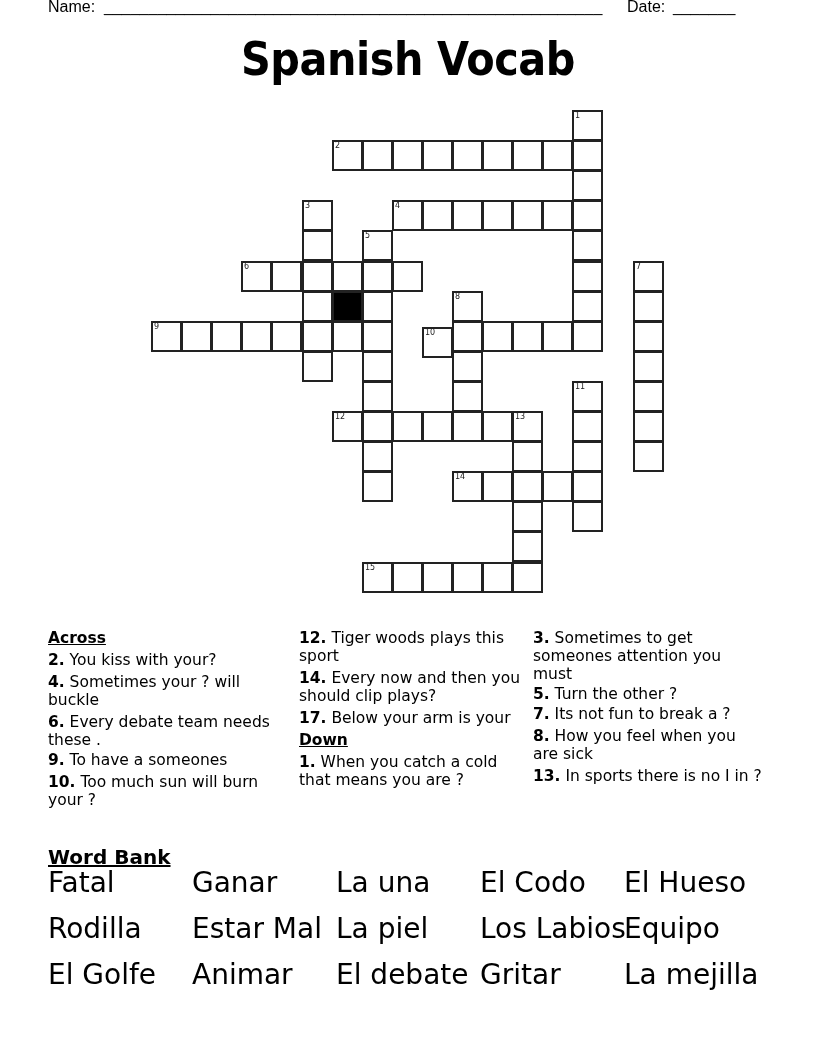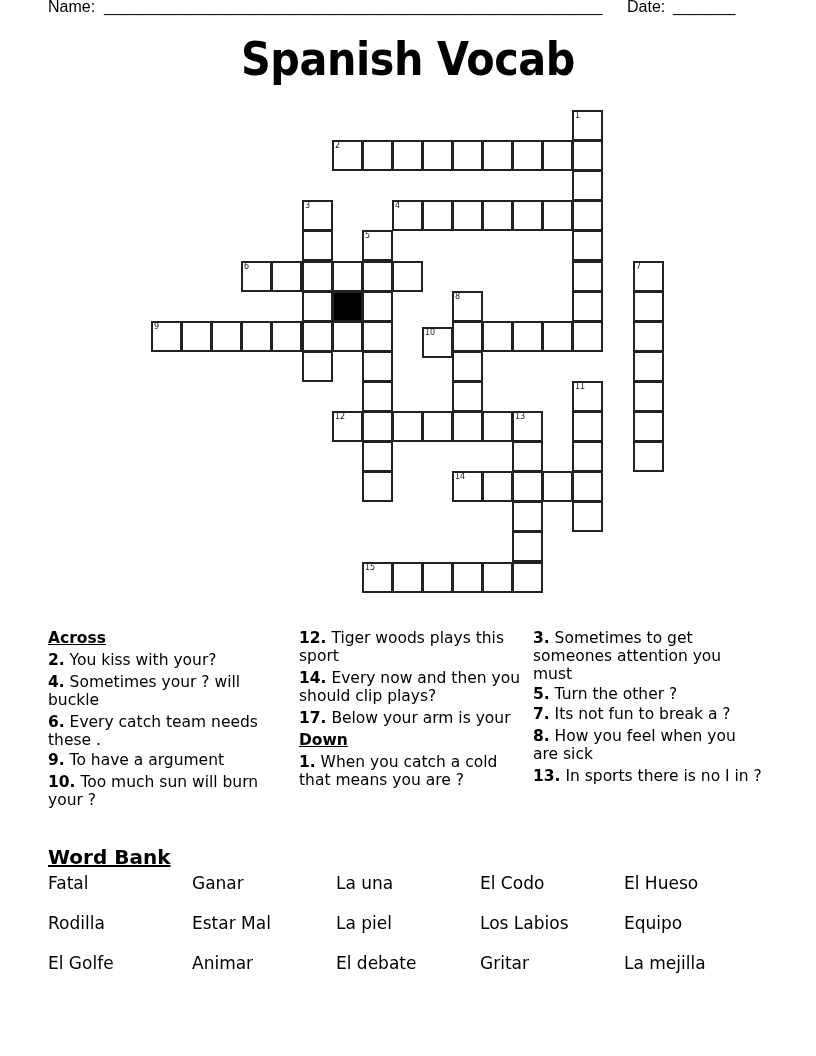--- a/index.html
+++ b/index.html
@@ -40,21 +40,21 @@
   .clue b { font-weight: bold; }
   .section-head { text-decoration: underline; font-weight: bold; margin-bottom: 4px; }
 
   .wordbank-title {
     position: absolute; top: 845px; left: 48px; font-size: 20px; font-weight: bold;
     text-decoration: underline;
   }
   .wordbank {
     position: absolute; top: 872px; left: 48px; width: 720px;
     display: grid; grid-template-columns: 144px 144px 144px 144px 144px;
-    row-gap: 18px; font-size: 17px; line-height: 22px;
+    row-gap: 24px; font-size: 28px; line-height: 22px;
   }
   .wordbank span { white-space: nowrap; }
 </style>
 </head>
 <body>
 
 <div class="header-line">
   <span class="name-label">Name:</span>
   <span class="name-blank">________________________________________________________</span>
   <span class="date-label">Date:</span>
@@ -180,22 +180,22 @@
     <div class="cell" style="left: 271px; top: 452px;"></div>
     <div class="cell" style="left: 301px; top: 452px;"></div>
     <div class="cell" style="left: 331px; top: 452px;"></div>
     <div class="cell black" style="left: 181px; top: 181px;"></div>
   </div>
 
 <div class="clues col1">
   <div class="section-head">Across</div>
   <div class="clue"><b>2.</b><span> You kiss with your?</span></div>
   <div class="clue"><b>4.</b><span> Sometimes your ? will buckle</span></div>
-  <div class="clue" style="margin-bottom:2px"><b>6.</b><span> Every catch team needs these .</span></div>
-  <div class="clue"><b>9.</b><span> To have a argument</span></div>
+  <div class="clue" style="margin-bottom:2px"><b>6.</b><span> Every debate team needs these .</span></div>
+  <div class="clue"><b>9.</b><span> To have a someones</span></div>
   <div class="clue"><b>10.</b><span> Too much sun will burn your ?</span></div>
 </div>
 
 <div class="clues col2">
   <div class="clue"><b>12.</b><span> Tiger woods plays this sport</span></div>
   <div class="clue"><b>14.</b><span> Every now and then you should clip plays?</span></div>
   <div class="clue"><b>17.</b><span> Below your arm is your</span></div>
   <div class="section-head">Down</div>
   <div class="clue"><b>1.</b><span> When you catch a cold that means you are ?</span></div>
 </div>

